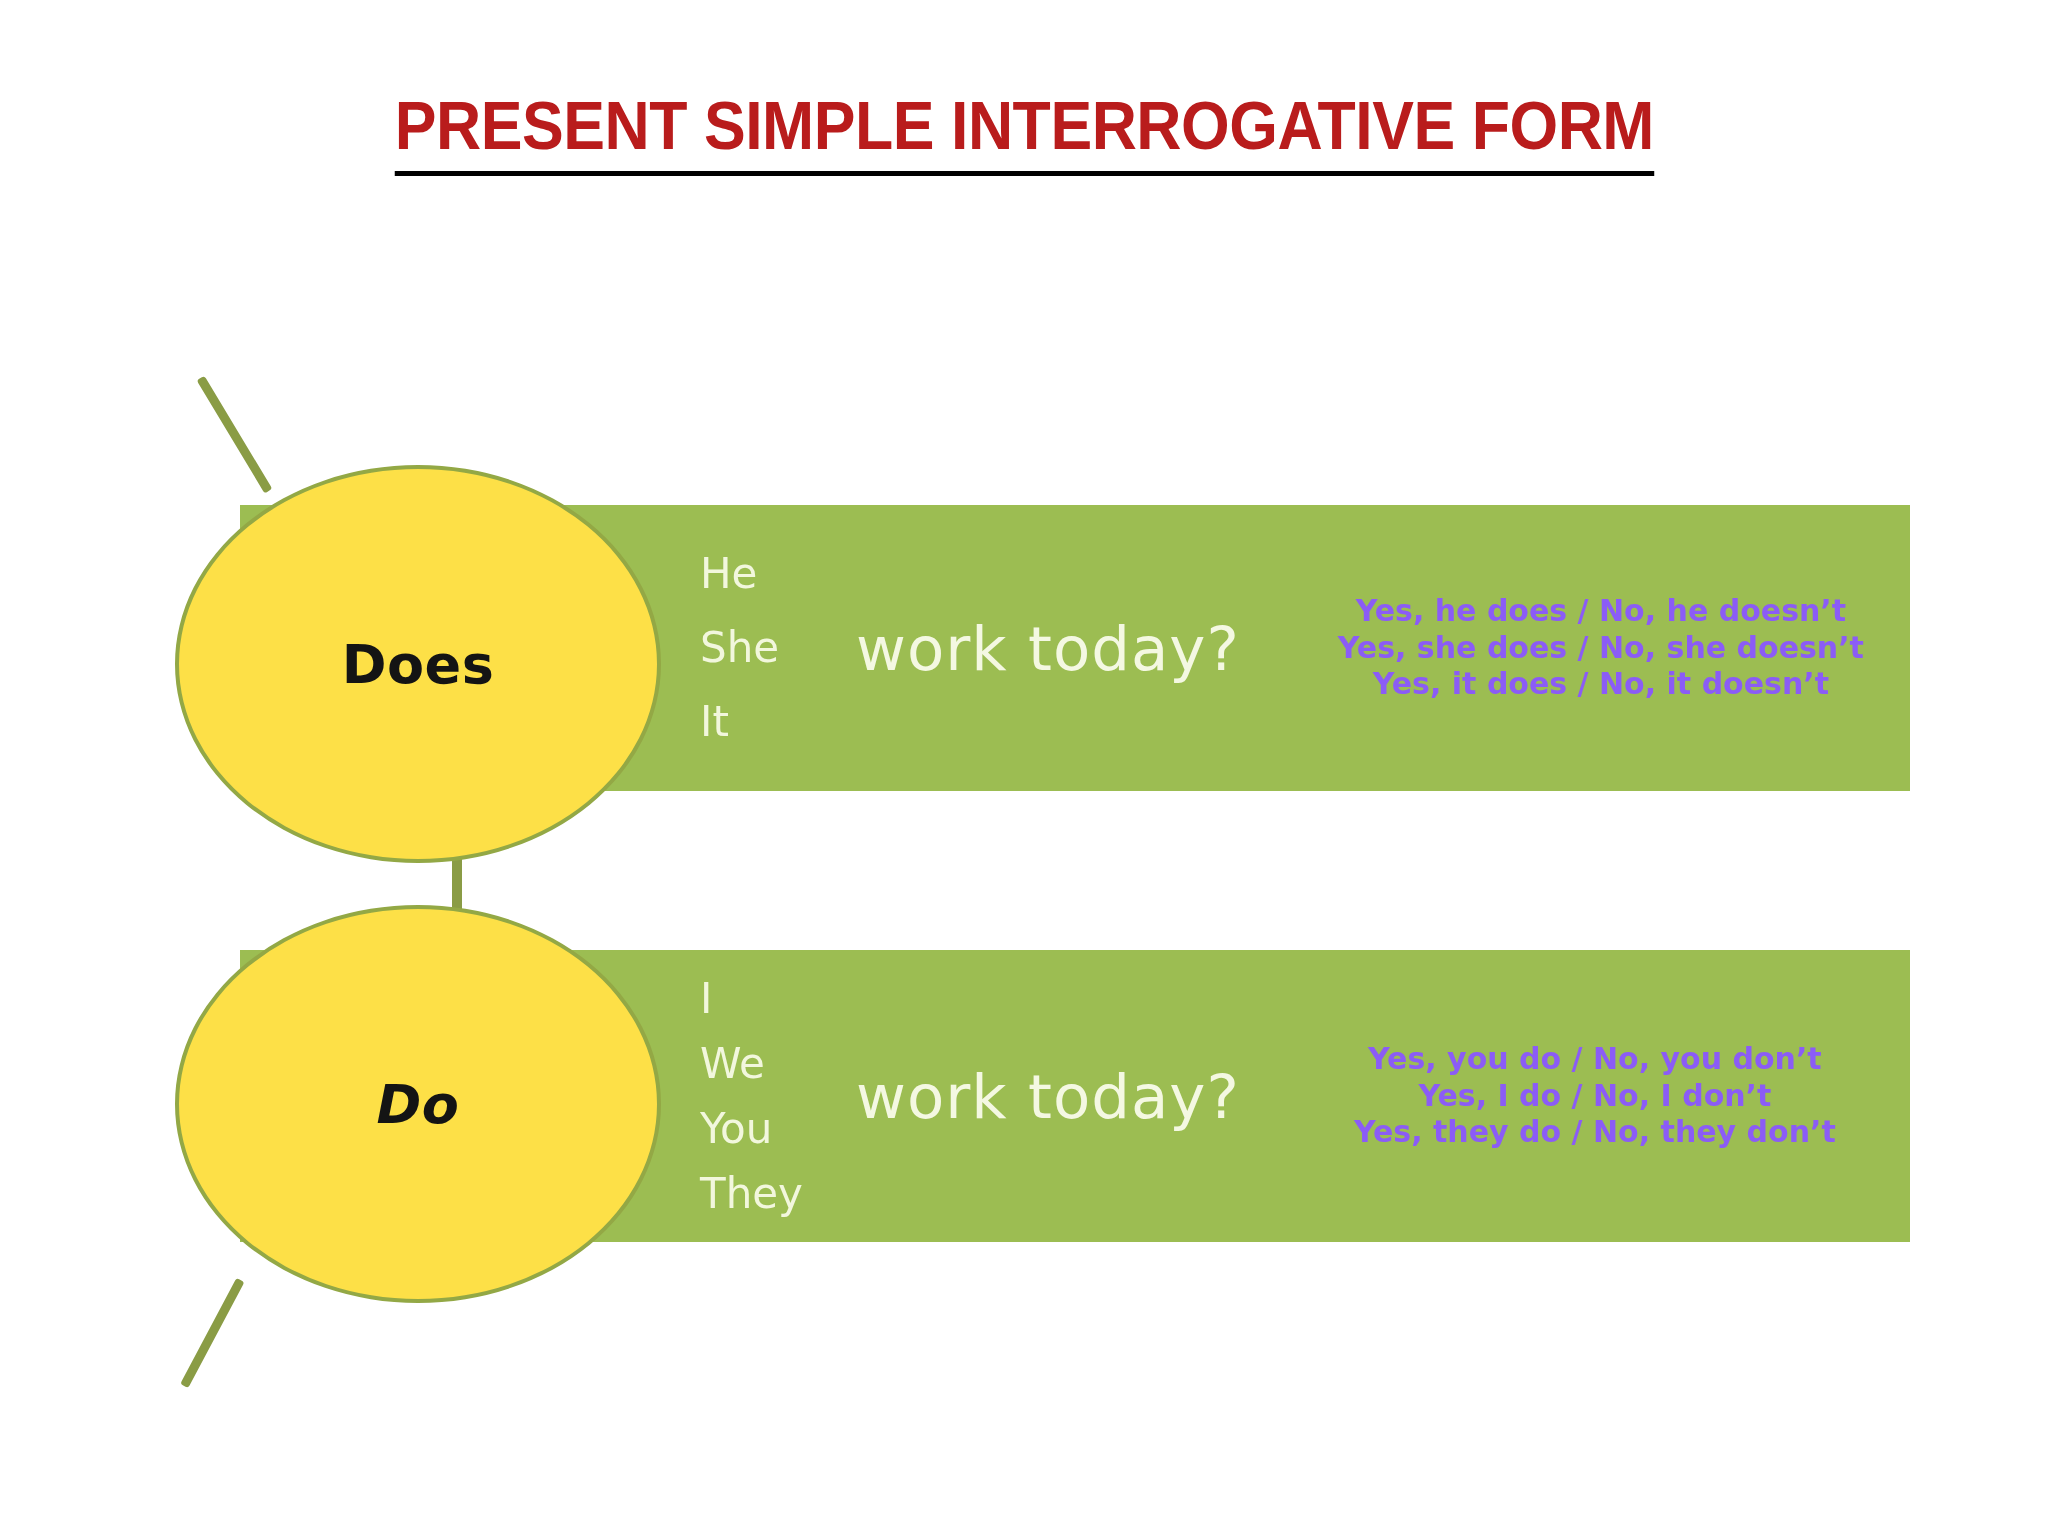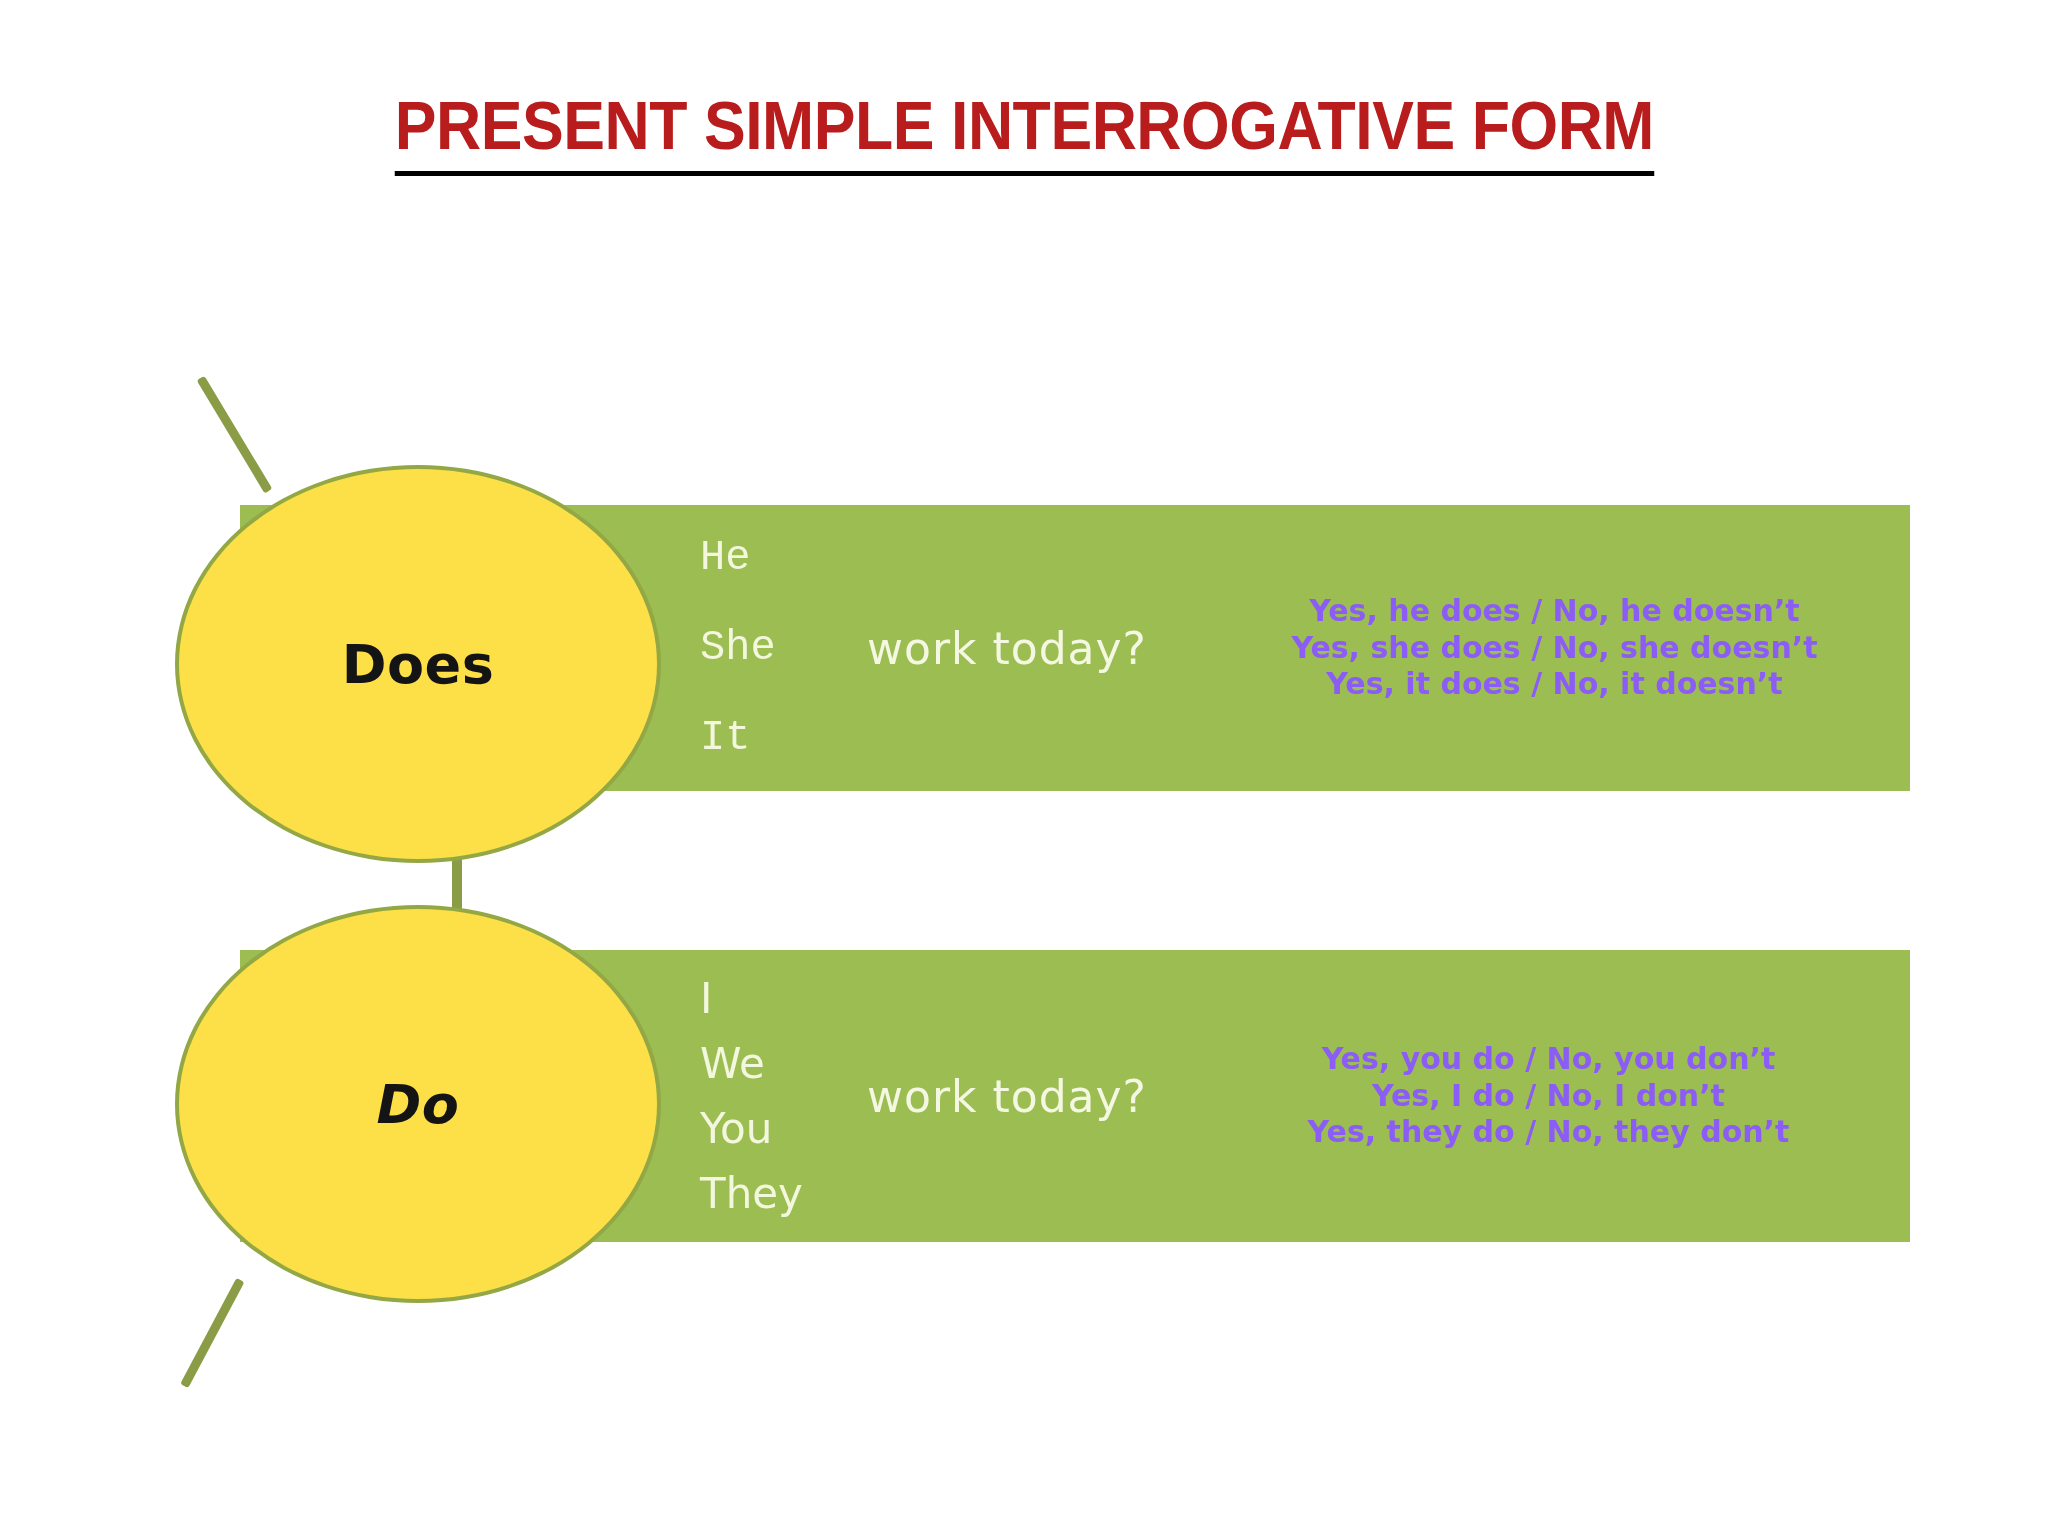--- a/index.html
+++ b/index.html
@@ -131,33 +131,33 @@
     width: 152px;
     flex: 0 0 152px;
     display: flex;
     flex-direction: column;
     justify-content: center;
     font-family: "DejaVu Sans", sans-serif;
     font-size: 42px;
     color: #f2f7dd;
     line-height: 1.0;
   }
-  #pronouns-does { gap: 48px; font-family: Liberation Mono, monospace; }
+  #pronouns-does { gap: 32px; }
   #pronouns-do   { gap: 23px; }
   .pronoun-item { white-space: nowrap; }
 
   .verb-phrase {
     flex: 0 0 auto;
     font-family: "DejaVu Sans", sans-serif;
-    font-size: 44px;
+    font-size: 61px;
     font-weight: normal;
     color: #f4f8e2;
     letter-spacing: 1px;
     white-space: nowrap;
-    margin-left: 15px;
+    margin-left: 4px;
     margin-right: 16px;
   }
 
   .answers-col {
     flex: 1 1 auto;
     display: flex;
     flex-direction: column;
     align-items: center;
     justify-content: center;
     font-family: "DejaVu Sans", sans-serif;

